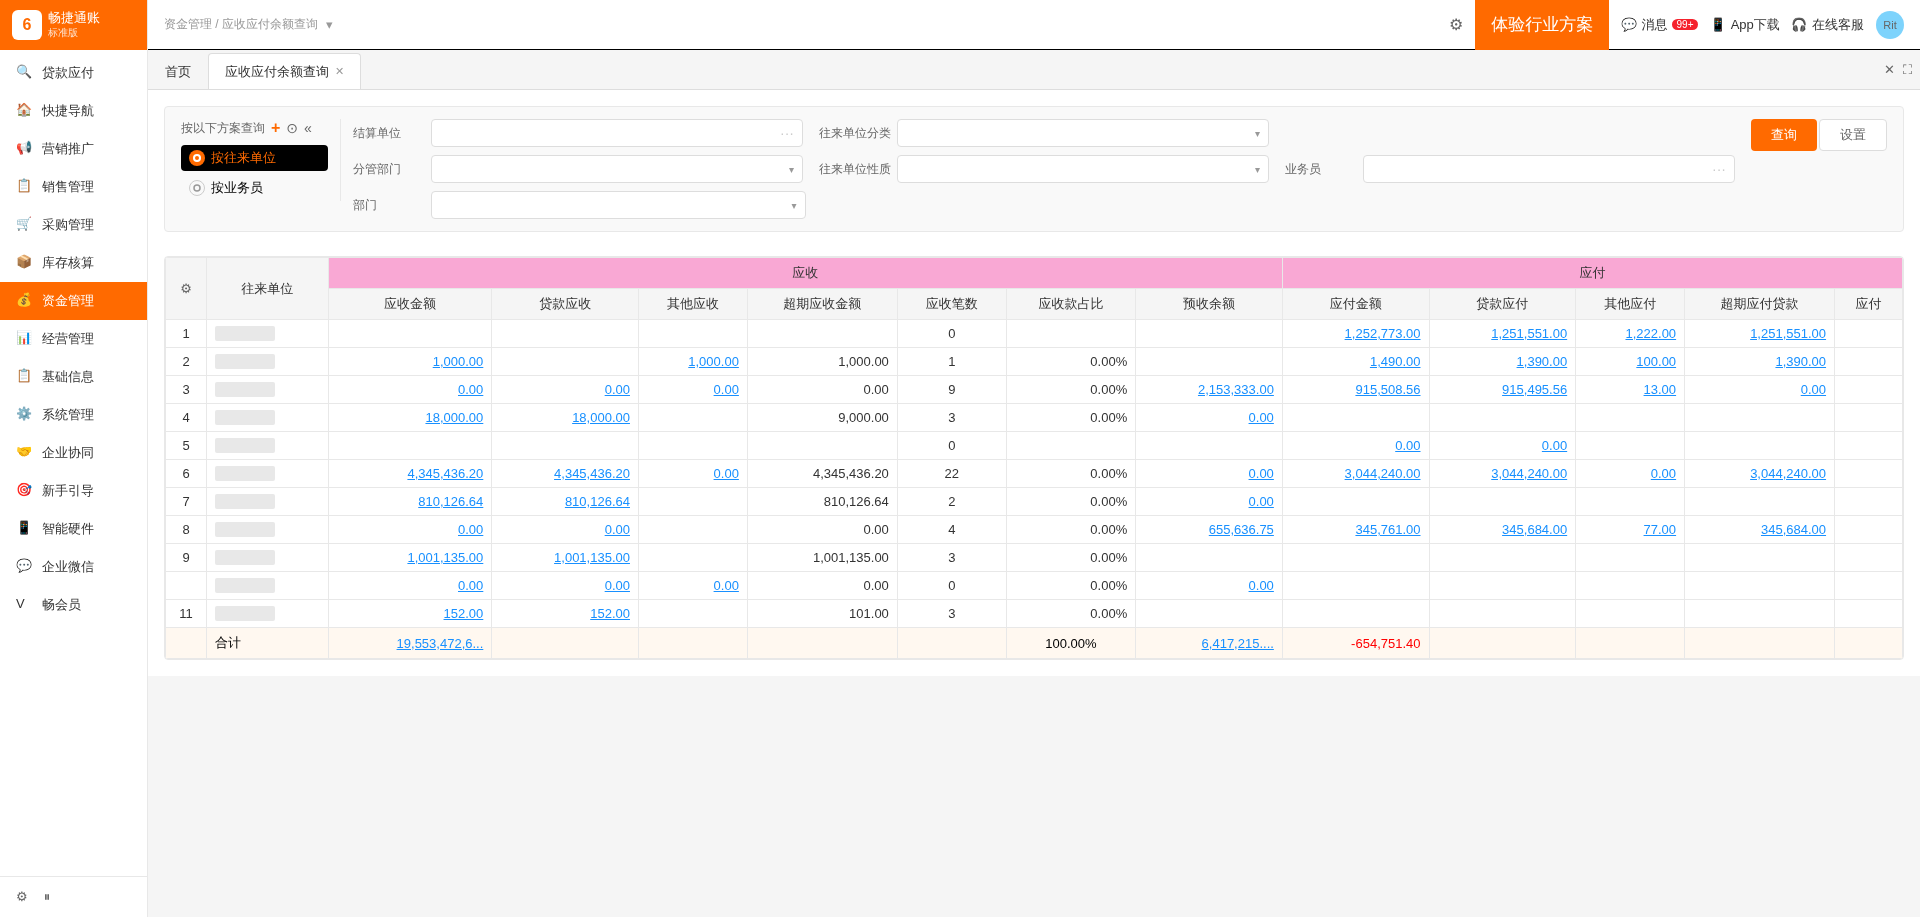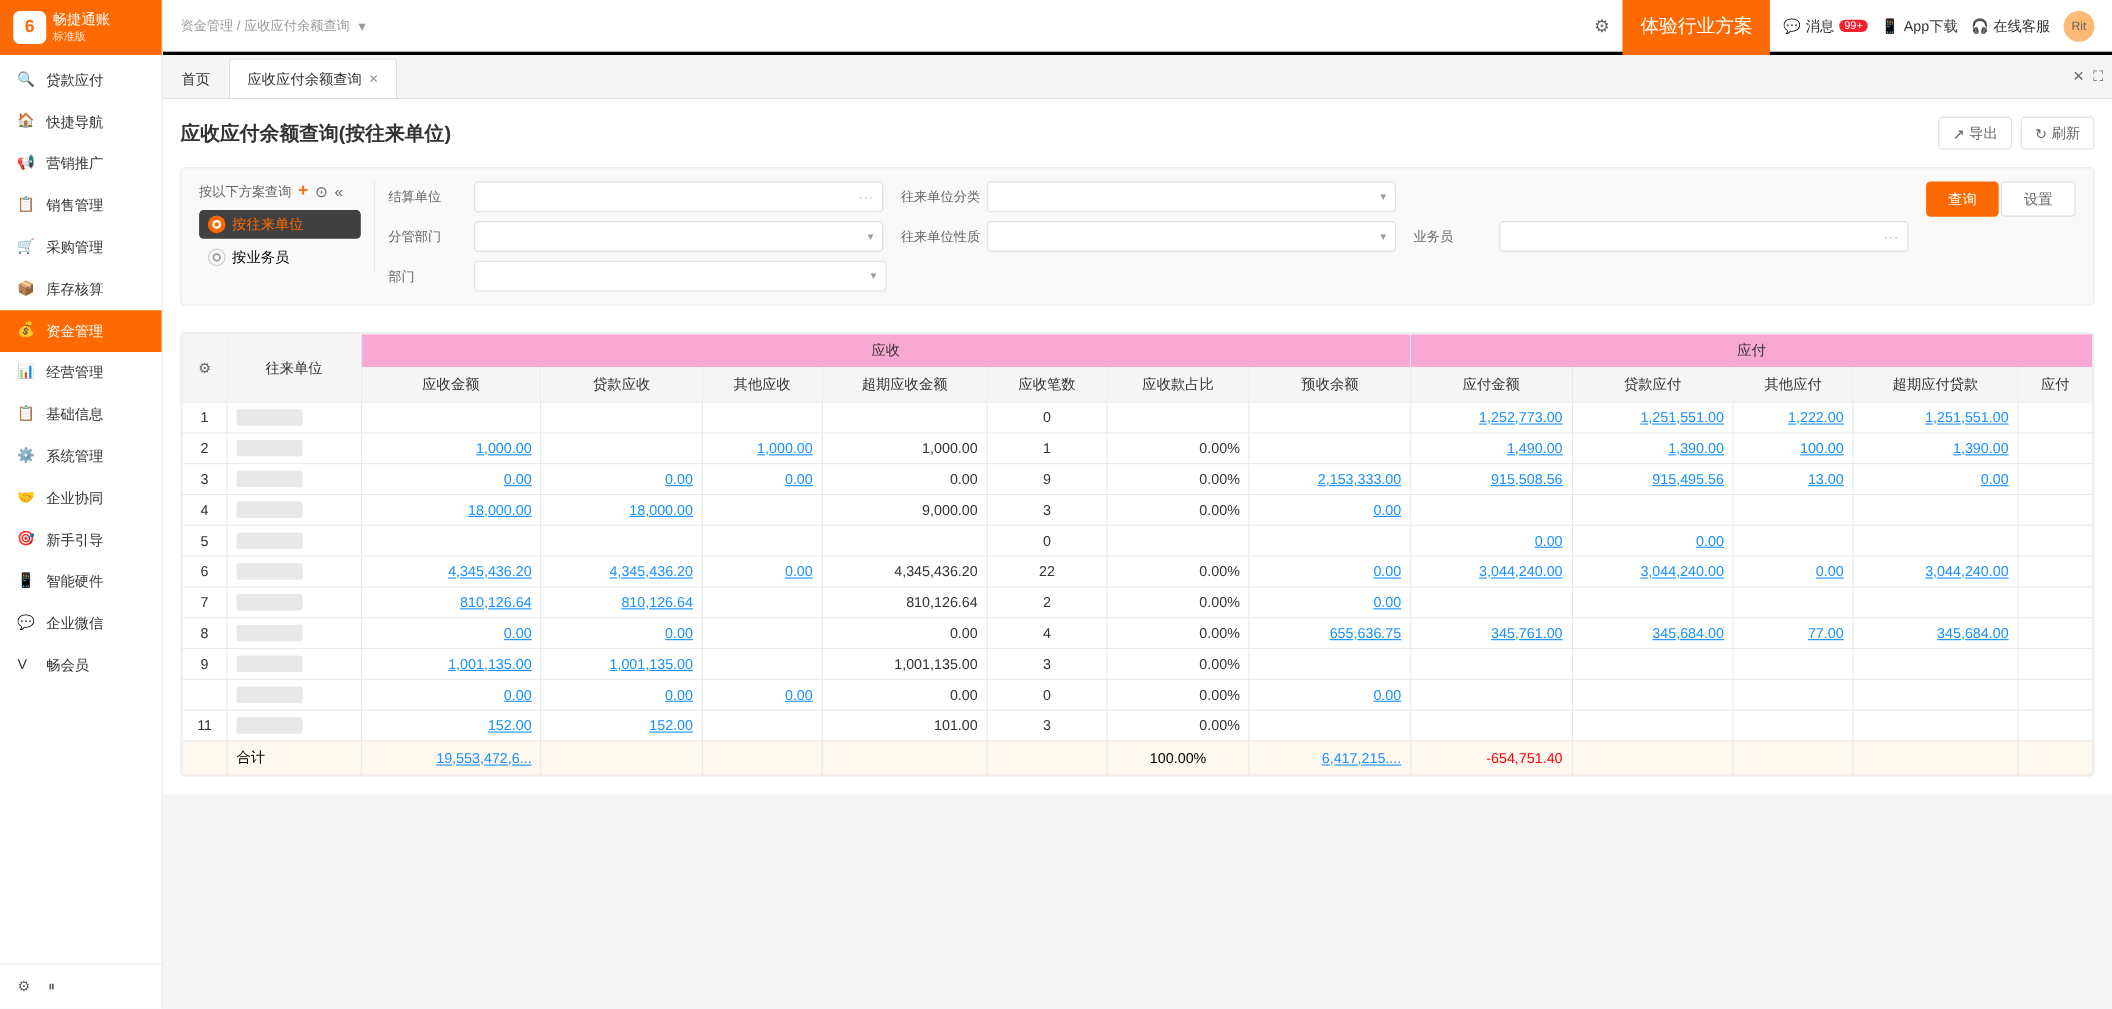--- a/index.html
+++ b/index.html
@@ -58,21 +58,21 @@
     
     .main { flex: 1; display: flex; flex-direction: column; overflow: hidden; }
 
     
     .top-header {
       height: 50px;
       background: #fff;
       display: flex;
       align-items: center;
       padding: 0 16px;
-      border-bottom: 3px solid #000000;
+      border-bottom: 1px solid #000000;
       gap: 12px;
     }
     .header-breadcrumb {
       flex: 1;
       display: flex;
       align-items: center;
       gap: 8px;
       color: #666;
       font-size: 12px;
     }
@@ -198,21 +198,21 @@
     }
     .scheme-item {
       display: flex;
       align-items: center;
       gap: 6px;
       padding: 4px 8px;
       cursor: pointer;
       border-radius: 4px;
       font-size: 12px;
     }
-    .scheme-item.active { background: #404040; color: #ff6a00; }
+    .scheme-item.active { background: #000000; color: #ff6a00; }
     .scheme-icon {
       width: 16px;
       height: 16px;
       border-radius: 50%;
       background: #ff6a00;
       display: flex;
       align-items: center;
       justify-content: center;
       color: #fff;
       font-size: 9px;
@@ -439,53 +439,40 @@
       <span class="badge">99+</span>
     </div>
     <div class="header-icon-btn">
       <span>📱</span>
       <span>App下载</span>
     </div>
     <div class="header-icon-btn">
       <span>🎧</span>
       <span>在线客服</span>
     </div>
-    <div class="user-avatar" style="background:#fdba74;display:flex;align-items:center;justify-content:center;font-size:11px;color:#666;">Rit</div>
+    <div class="user-avatar" style="background:#7dd3fc;display:flex;align-items:center;justify-content:center;font-size:11px;color:#666;">Rit</div>
   </div>
 
   <div class="tab-bar">
     <div class="tab-item home">
       <span>首页</span>
     </div>
     <div class="tab-item active">
       <span>应收应付余额查询</span>
       <span class="tab-close">✕</span>
     </div>
     <div class="tab-window-controls">
       <span style="cursor:pointer;color:#666;">✕</span>
       <span style="cursor:pointer;color:#666;">⛶</span>
     </div>
   </div>
 
   <div class="content-area">
     <div class="page-content">
 
-      <div class="page-header">
-        <h2 class="page-title">应收应付余额查询(按往来单位)</h2>
-        <div class="page-actions">
-          <button class="action-btn">
-            <span>↗</span>
-            <span>导出</span>
-          </button>
-          <button class="action-btn">
-            <span>↻</span>
-            <span>刷新</span>
-          </button>
-        </div>
-      </div>
 
       <div class="filter-section">
         <div style="display:flex;align-items:flex-start;gap:0;">
 
           <div style="width:160px;flex-shrink:0;border-right:1px solid #e8e8e8;padding-right:12px;margin-right:12px;">
             <div style="display:flex;align-items:center;gap:6px;margin-bottom:8px;">
               <span style="font-size:12px;color:#666;">按以下方案查询</span>
               <span style="cursor:pointer;color:#ff6a00;font-size:16px;font-weight:bold;">+</span>
               <span style="cursor:pointer;color:#666;font-size:14px;">⊙</span>
               <span style="cursor:pointer;color:#666;font-size:14px;">«</span>

